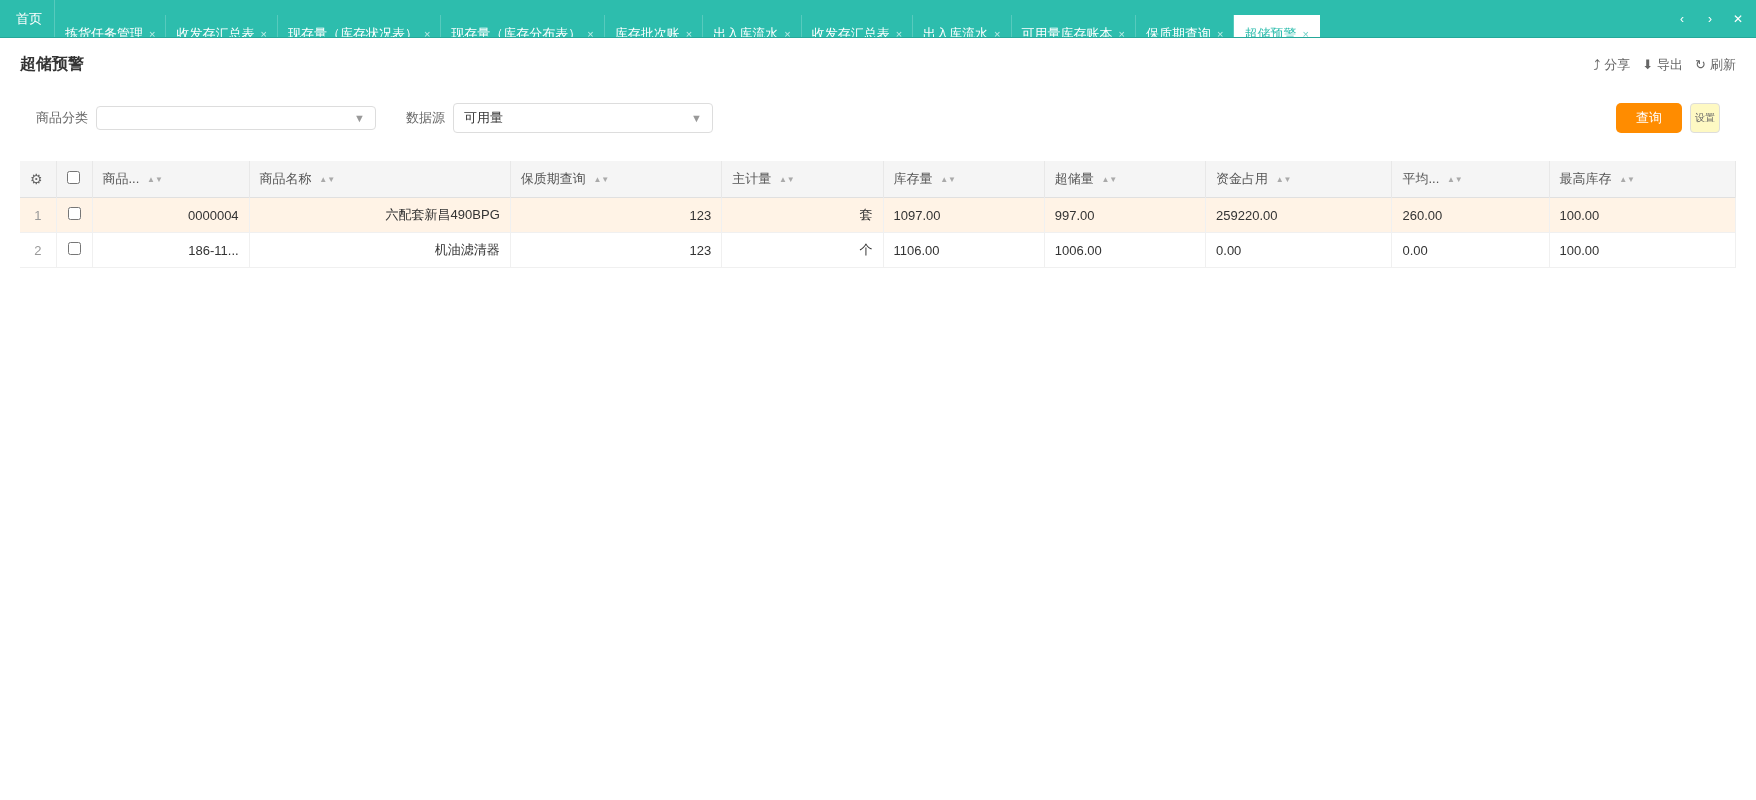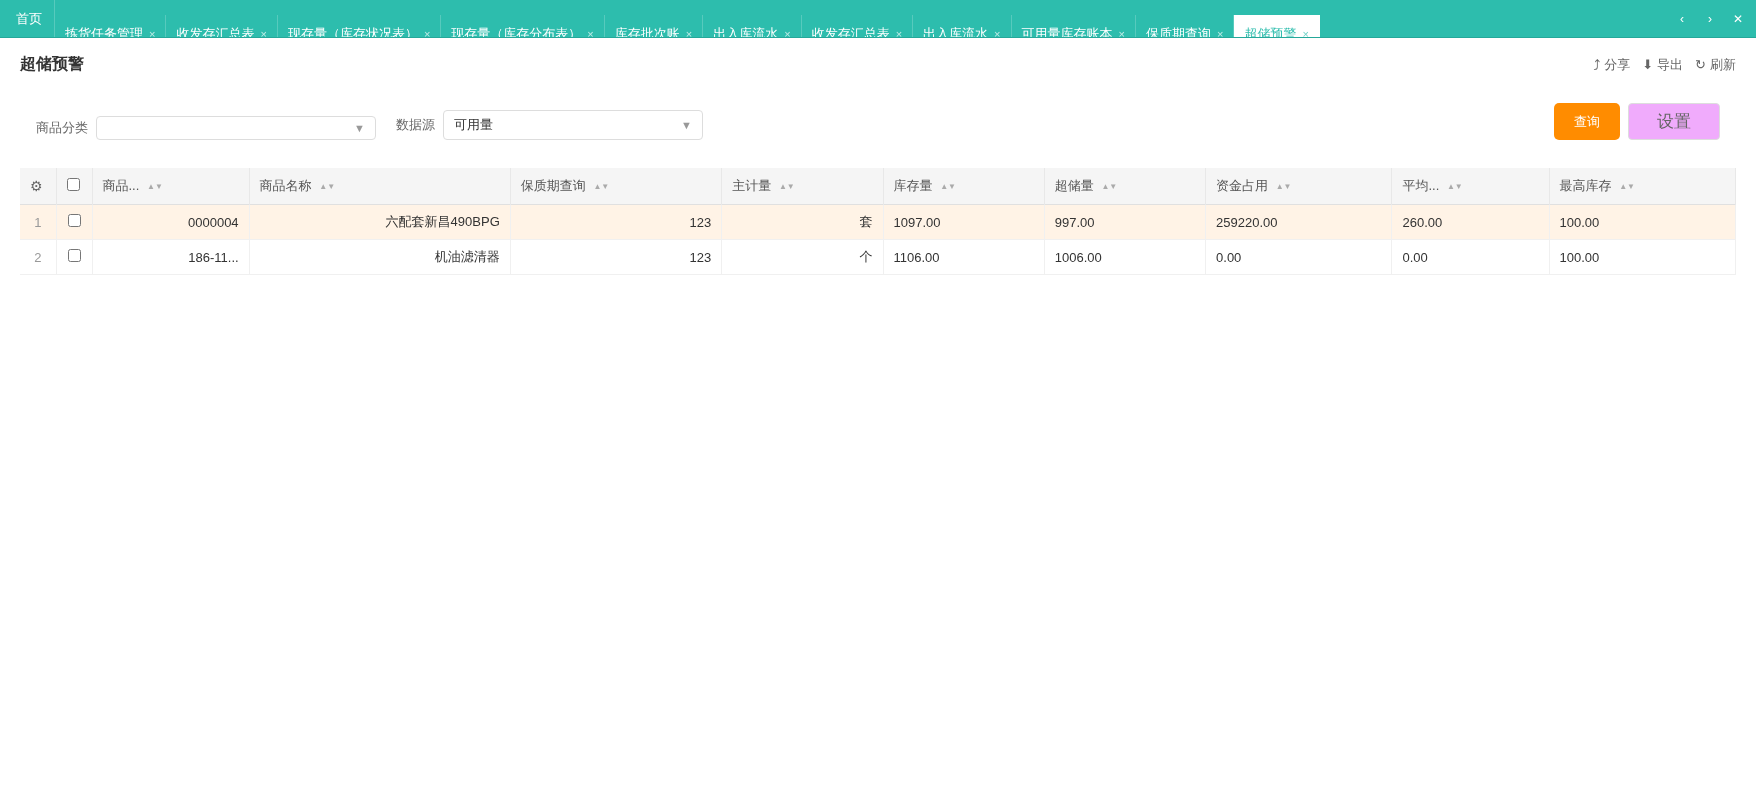--- a/index.html
+++ b/index.html
@@ -88,22 +88,22 @@
       align-items: center;
       gap: 4px;
       color: #666;
       cursor: pointer;
       font-size: 13px;
     }
 
     
     .filter-area {
       display: flex;
-      align-items: flex-end;
-      gap: 20px;
+      align-items: center;
+      gap: 30px;
       margin-bottom: 16px;
       padding: 12px 16px;
       background: #fff;
     }
     .filter-item {
       display: flex;
       align-items: center;
       gap: 8px;
     }
     .filter-label {
@@ -132,27 +132,27 @@
     .btn-query {
       background: #ff8c00;
       color: #fff;
       border: none;
       border-radius: 5px;
       padding: 6px 20px;
       cursor: pointer;
       font-size: 13px;
     }
     .btn-settings {
-      background: #f0abfc;
+      background: #fef9c3;
       color: #666;
       border: 1px solid #ddd;
       border-radius: 4px;
-      padding: 6px 28px;
-      cursor: pointer;
-      font-size: 17px;
+      padding: 6px 4px;
+      cursor: pointer;
+      font-size: 10px;
     }
 
     
     .table-container {
       width: 100%;
       overflow-x: auto;
     }
     table {
       width: 100%;
       border-collapse: collapse;

